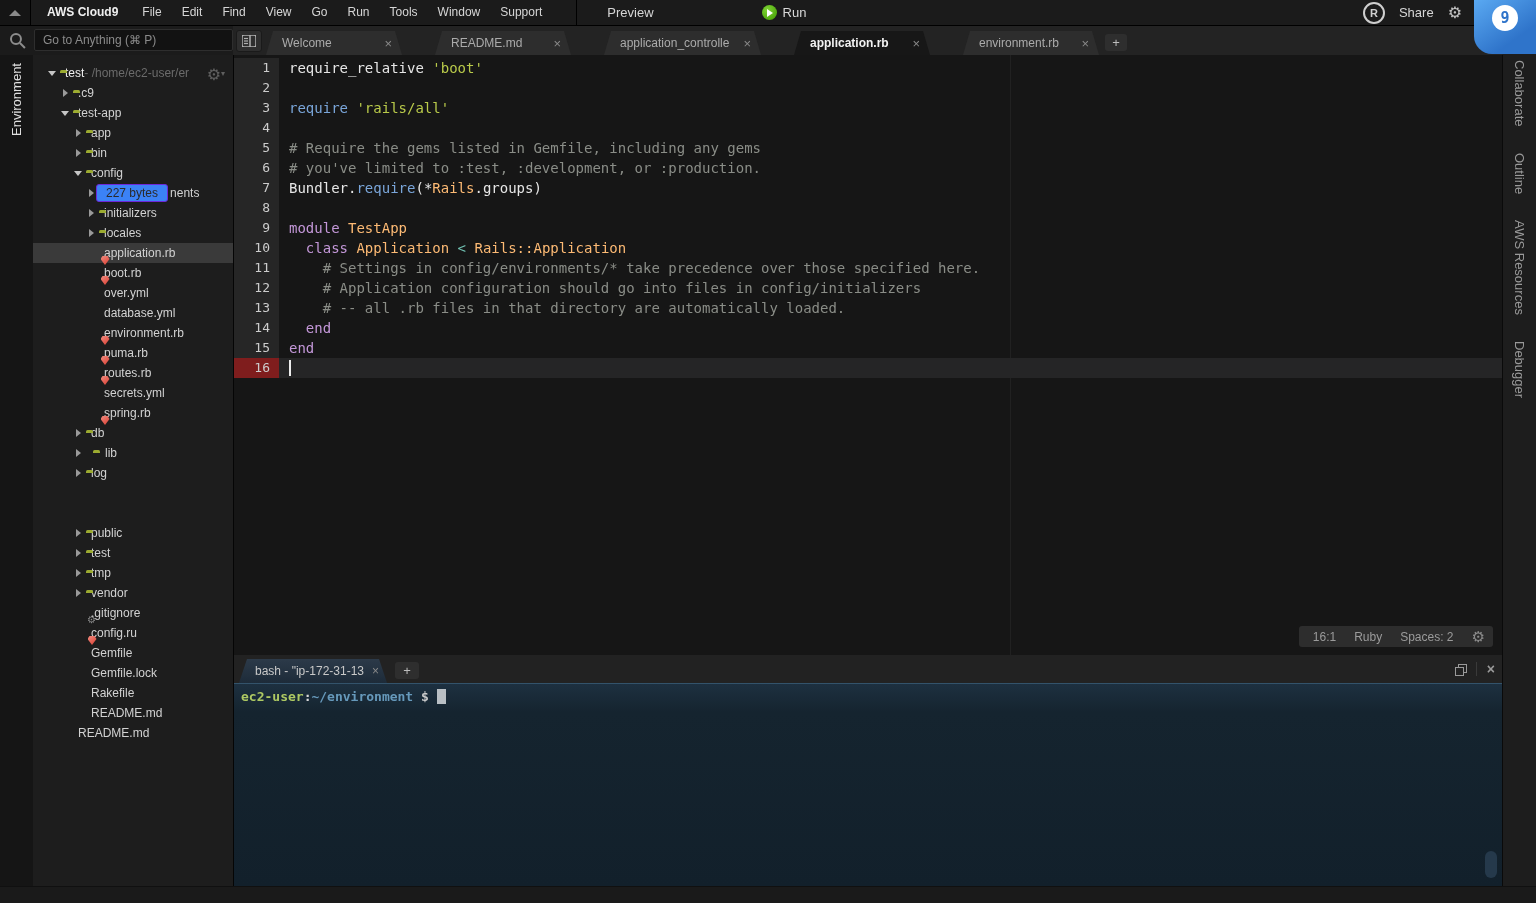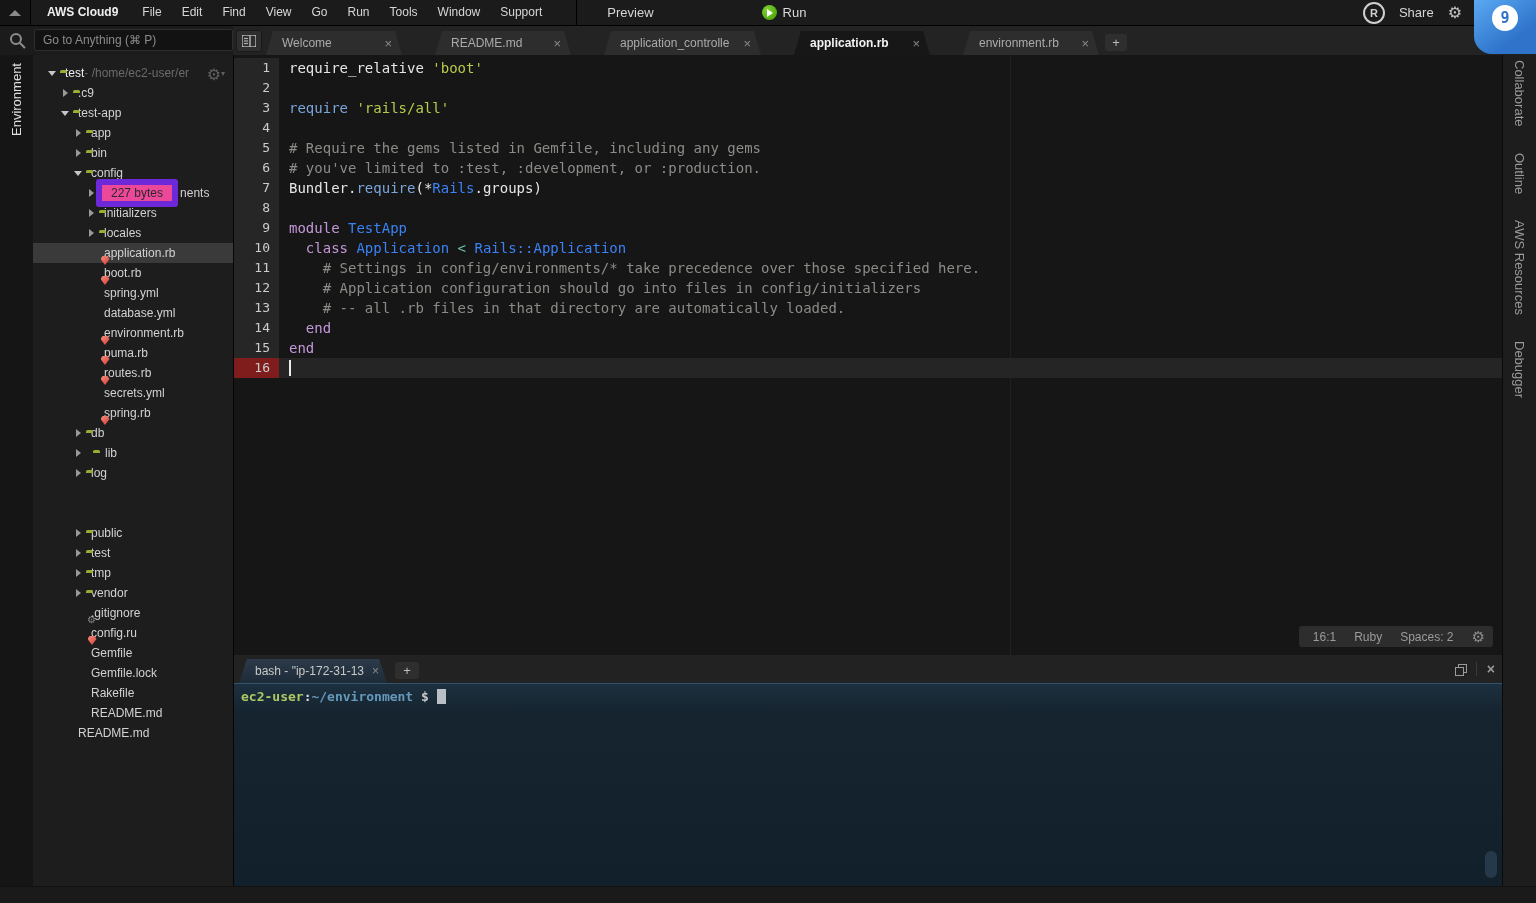--- a/index.html
+++ b/index.html
@@ -78,36 +78,36 @@
   .page-glyph.lines:before{content:"";position:absolute;left:2px;right:2px;top:3px;height:9px;
       background:repeating-linear-gradient(#f2f2f2 0 1px,#b5b5b5 1px 2px,#f2f2f2 2px 3px);}
   .page-glyph.gem:before{content:"";position:absolute;left:1.5px;top:3px;width:9px;height:9px;
       background:linear-gradient(145deg,#f08a7e,#d93b2f);
       clip-path:polygon(50% 100%,0 32%,22% 0,78% 0,100% 32%);}
   .page-glyph.gear:before{content:"⚙";position:absolute;left:1px;top:1px;font-size:10px;color:#8a8a8a;line-height:12px;}
   .root-label{color:#f0f0f0;}
   .root-path{color:#6b6b6b;}
   .tree-gear{position:absolute;right:8px;top:10px;color:#5f5f5f;font-size:16px;z-index:5;}
   .tree-gear small{color:#5f5f5f;font-size:8px;vertical-align:4px;}
-  .size-tooltip{display:inline-block;background:#ec4899;color:#2a2a2a;font-size:12px;
-                padding:1px 9px;border-radius:3px;border:6px solid #6d28d9;margin-right:2px;}
+  .size-tooltip{display:inline-block;background:#3b82f6;color:#2a2a2a;font-size:12px;
+                padding:1px 9px;border-radius:3px;border:1px solid #6d28d9;margin-right:2px;}
   
   .editor{position:absolute;left:233px;top:55px;width:1269px;height:600px;background:#161616;
           border-left:1px solid #050505;font-family:"DejaVu Sans Mono",monospace;}
   .print-margin{position:absolute;left:776px;top:0;width:1px;height:100%;background:#212121;}
   .code-rows{position:absolute;left:0;top:3px;width:100%;}
   .code-row{display:flex;height:20px;line-height:20px;position:relative;}
   .code-row.active .codecell{background:#252526;}
   .code-row.active .gutcell{background:#7f1d1d;}
   .gutcell{width:36px;flex:none;background:#262626;color:#cccccc;font-size:13px;text-align:right;
            padding-right:9px;}
   .codecell{flex:1;font-size:14px;white-space:pre;padding-left:10px;color:#e6e6e6;}
   .cursor-bar{display:inline-block;width:2px;height:16px;background:#ececec;vertical-align:middle;margin-top:-2px;}
   .tok-plain{color:#e6e6e6;} .tok-string{color:#b9ca4a;} .tok-keyword{color:#7aa6da;}
-  .tok-comment{color:#8a8d87;} .tok-purple{color:#c397d8;} .tok-const{color:#3b82f6;} .tok-teal{color:#70c0b1;}
+  .tok-comment{color:#8a8d87;} .tok-purple{color:#c397d8;} .tok-const{color:#fdba74;} .tok-teal{color:#70c0b1;}
   .status-pill{position:absolute;right:10px;bottom:8px;height:21px;background:#2d2d2d;border-radius:3px;
                display:flex;align-items:center;gap:18px;padding:0 8px 0 14px;color:#9b9b9b;font-size:12px;
                font-family:"Liberation Sans",sans-serif;}
   .status-pill .gear-glyph{color:#8b8b8b;font-size:15px;}
   
   .console{position:absolute;left:233px;top:655px;width:1269px;height:231px;background:#222222;
            border-left:1px solid #050505;}
   .console-tabs{height:28px;display:flex;align-items:flex-end;position:relative;}
   .term-tab{height:24px;margin-left:5px;background:linear-gradient(#2c3a49,#1d2b39);color:#c9c9c9;
             font-size:12px;display:flex;align-items:center;padding:0 8px 0 16px;
@@ -295,21 +295,21 @@
         <span>application.rb</span>
       </div>
       <div class="tree-row" style="padding-left: 53px;">
         <span class="tree-arrow"></span>
         <span class="tree-icon"><span class="page-glyph gem"></span></span>
         <span>boot.rb</span>
       </div>
       <div class="tree-row" style="padding-left: 53px;">
         <span class="tree-arrow"></span>
         <span class="tree-icon"><span class="page-glyph lines"></span></span>
-        <span>spring.yml</span>
+        <span>over.yml</span>
       </div>
       <div class="tree-row" style="padding-left: 53px;">
         <span class="tree-arrow"></span>
         <span class="tree-icon"><span class="page-glyph lines"></span></span>
         <span>database.yml</span>
       </div>
       <div class="tree-row" style="padding-left: 53px;">
         <span class="tree-arrow"></span>
         <span class="tree-icon"><span class="page-glyph gem"></span></span>
         <span>environment.rb</span>

